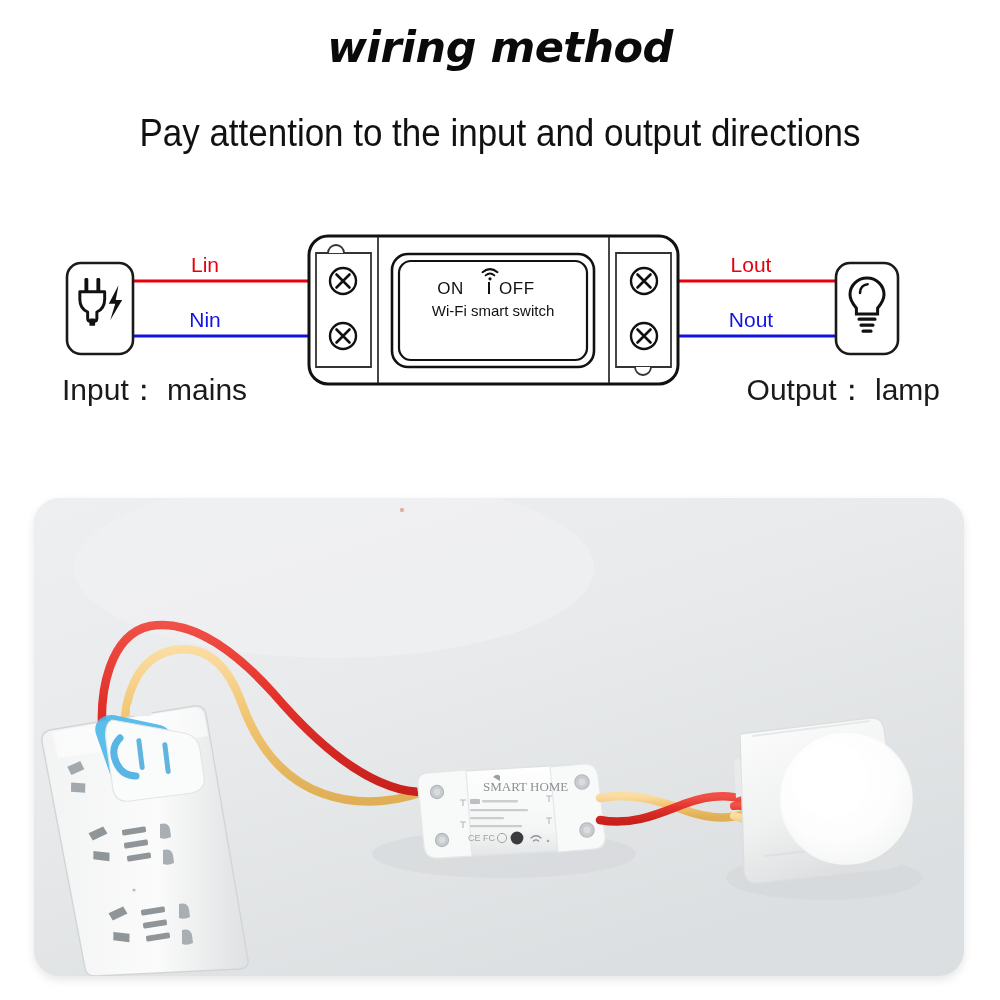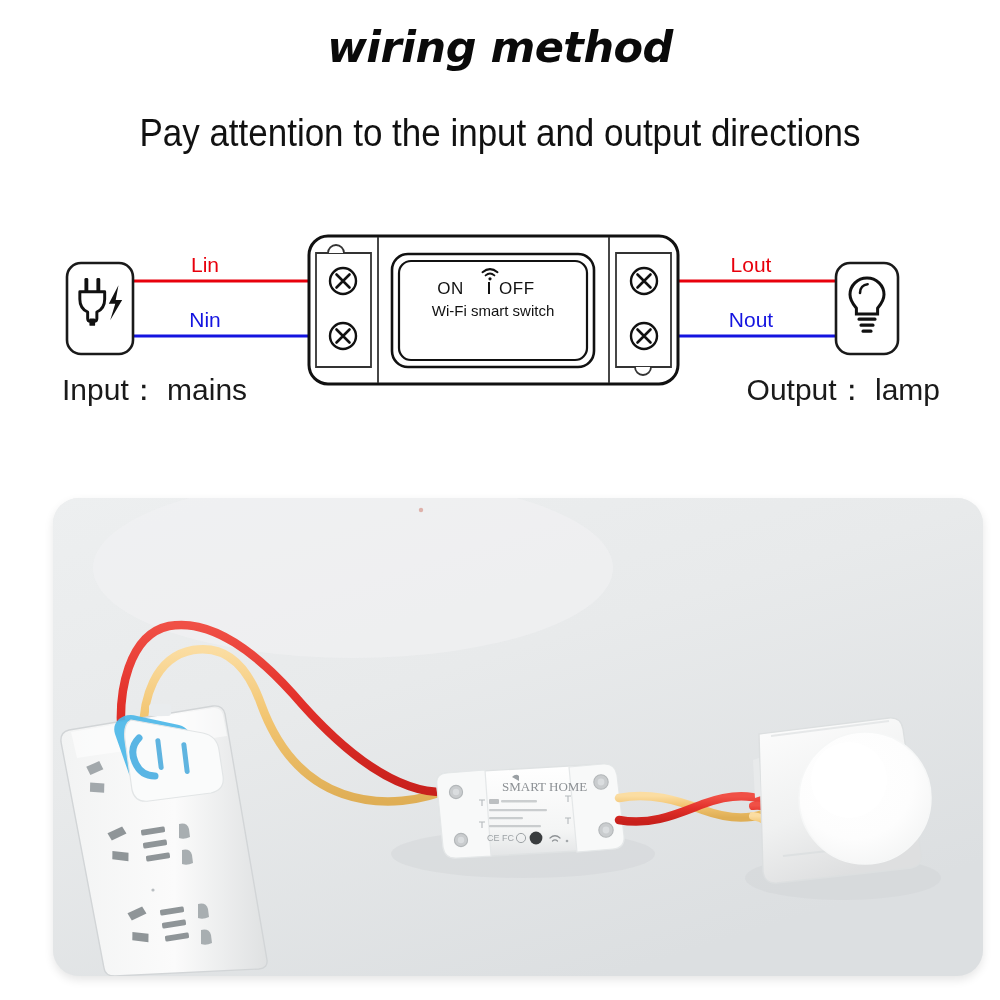--- a/index.html
+++ b/index.html
@@ -73,21 +73,21 @@
   .dev-text {
     font-family: "Liberation Sans", sans-serif;
     fill: #111;
   }
   .dev-onoff { font-size: 17px; font-weight: 500; letter-spacing: 0.6px; }
   .dev-sub { font-size: 15px; font-weight: 400; }
 
   
   #product-photo {
     position: absolute;
-    left: 53px;
+    left: 34px;
     top: 498px;
     width: 930px;
     height: 478px;
     border-radius: 26px;
     background: #e9ebec;
     overflow: hidden;
     box-shadow: 0 4px 10px rgba(0,0,0,0.10);
   }
   #product-photo svg { display: block; }
 </style>

